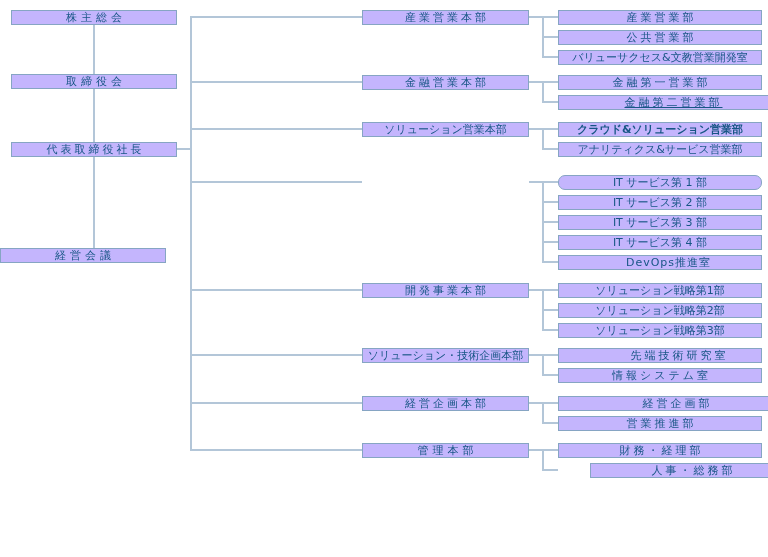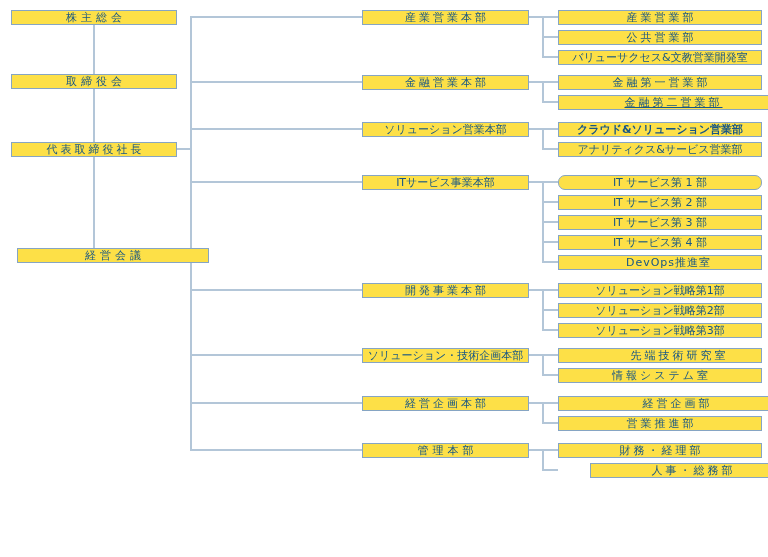--- a/index.html
+++ b/index.html
@@ -3,21 +3,21 @@
 <meta charset="utf-8">
 <style>
   html,body{margin:0;padding:0;background:#fff;}
   :root{--border:#86a5c3;--text:#175685;--connector:#b3c6d8;--bg:#ffffff;}
   #chart{
     position:relative;width:768px;height:557px;background:var(--bg);
     font-family:"DejaVu Sans",sans-serif;overflow:hidden;
   }
   .line{position:absolute;background:var(--connector);}
   .box{
-    position:absolute;box-sizing:border-box;height:15px;background:#fde047;
+    position:absolute;box-sizing:border-box;height:15px;background:#c4b5fd;
     border:1px solid var(--border);color:var(--text);
     display:flex;align-items:center;justify-content:center;
     font-size:11px;line-height:1;white-space:nowrap;overflow:hidden;
   }
   .ls4{letter-spacing:4px;text-indent:4px;}
   .ls3{letter-spacing:3px;text-indent:3px;}
   .ls1{letter-spacing:1px;text-indent:1px;padding-left:16px;}
   .ls0{letter-spacing:0;}
 </style>
 </head>
@@ -68,32 +68,31 @@
     <div class="line" style="left: 542px; top: 402px; width: 16px; height: 2px;"></div>
     <div class="line" style="left: 542px; top: 422px; width: 16px; height: 2px;"></div>
     <div class="line" style="left: 190px; top: 449px; width: 172px; height: 2px;"></div>
     <div class="line" style="left: 529px; top: 449px; width: 15px; height: 2px;"></div>
     <div class="line" style="left: 542px; top: 449px; width: 2px; height: 22px;"></div>
     <div class="line" style="left: 542px; top: 449px; width: 16px; height: 2px;"></div>
     <div class="line" style="left: 542px; top: 469px; width: 16px; height: 2px;"></div>
     <div class="box ls4" style="left: 11px; top: 10px; width: 166px;">株主総会</div>
     <div class="box ls4" style="left: 11px; top: 74px; width: 166px;">取締役会</div>
     <div class="box ls3" style="left: 11px; top: 142px; width: 166px;">代表取締役社長</div>
-    <div class="box ls4" style="left: 17px; top: 248px; width: 192px;">経営会議</div>
+    <div class="box ls4" style="left: 0; top: 248px; width: 166px;">経営会議</div>
     <div class="box ls3" style="left: 362px; top: 10px; width: 167px;">産業営業本部</div>
     <div class="box ls3" style="left: 558px; top: 10px; width: 204px;">産業営業部</div>
     <div class="box ls3" style="left: 558px; top: 30px; width: 204px;">公共営業部</div>
     <div class="box ls0" style="left: 558px; top: 50px; width: 204px;">バリューサクセス&amp;文教営業開発室</div>
     <div class="box ls3" style="left: 362px; top: 75px; width: 167px;">金融営業本部</div>
     <div class="box ls3" style="left: 558px; top: 75px; width: 204px;">金融第一営業部</div>
     <div class="box ls3" style="left: 558px; top: 95px; width: 228px; text-decoration: underline;">金融第二営業部</div>
     <div class="box ls0" style="left: 362px; top: 122px; width: 167px;">ソリューション営業本部</div>
     <div class="box ls0" style="left: 558px; top: 122px; width: 204px; font-weight: bold;">クラウド&amp;ソリューション営業部</div>
     <div class="box ls0" style="left: 558px; top: 142px; width: 204px;">アナリティクス&amp;サービス営業部</div>
-    <div class="box ls0" style="left: 362px; top: 175px; width: 167px;">ITサービス事業本部</div>
     <div class="box ls0" style="left: 558px; top: 175px; width: 204px; border-radius: 7px;">IT サービス第 1 部</div>
     <div class="box ls0" style="left: 558px; top: 195px; width: 204px;">IT サービス第 2 部</div>
     <div class="box ls0" style="left: 558px; top: 215px; width: 204px;">IT サービス第 3 部</div>
     <div class="box ls0" style="left: 558px; top: 235px; width: 204px;">IT サービス第 4 部</div>
     <div class="box ls1" style="left: 558px; top: 255px; width: 204px;">DevOps推進室</div>
     <div class="box ls3" style="left: 362px; top: 283px; width: 167px;">開発事業本部</div>
     <div class="box ls0" style="left: 558px; top: 283px; width: 204px;">ソリューション戦略第1部</div>
     <div class="box ls0" style="left: 558px; top: 303px; width: 204px;">ソリューション戦略第2部</div>
     <div class="box ls0" style="left: 558px; top: 323px; width: 204px;">ソリューション戦略第3部</div>
     <div class="box ls0" style="left: 362px; top: 348px; width: 167px;">ソリューション・技術企画本部</div>

